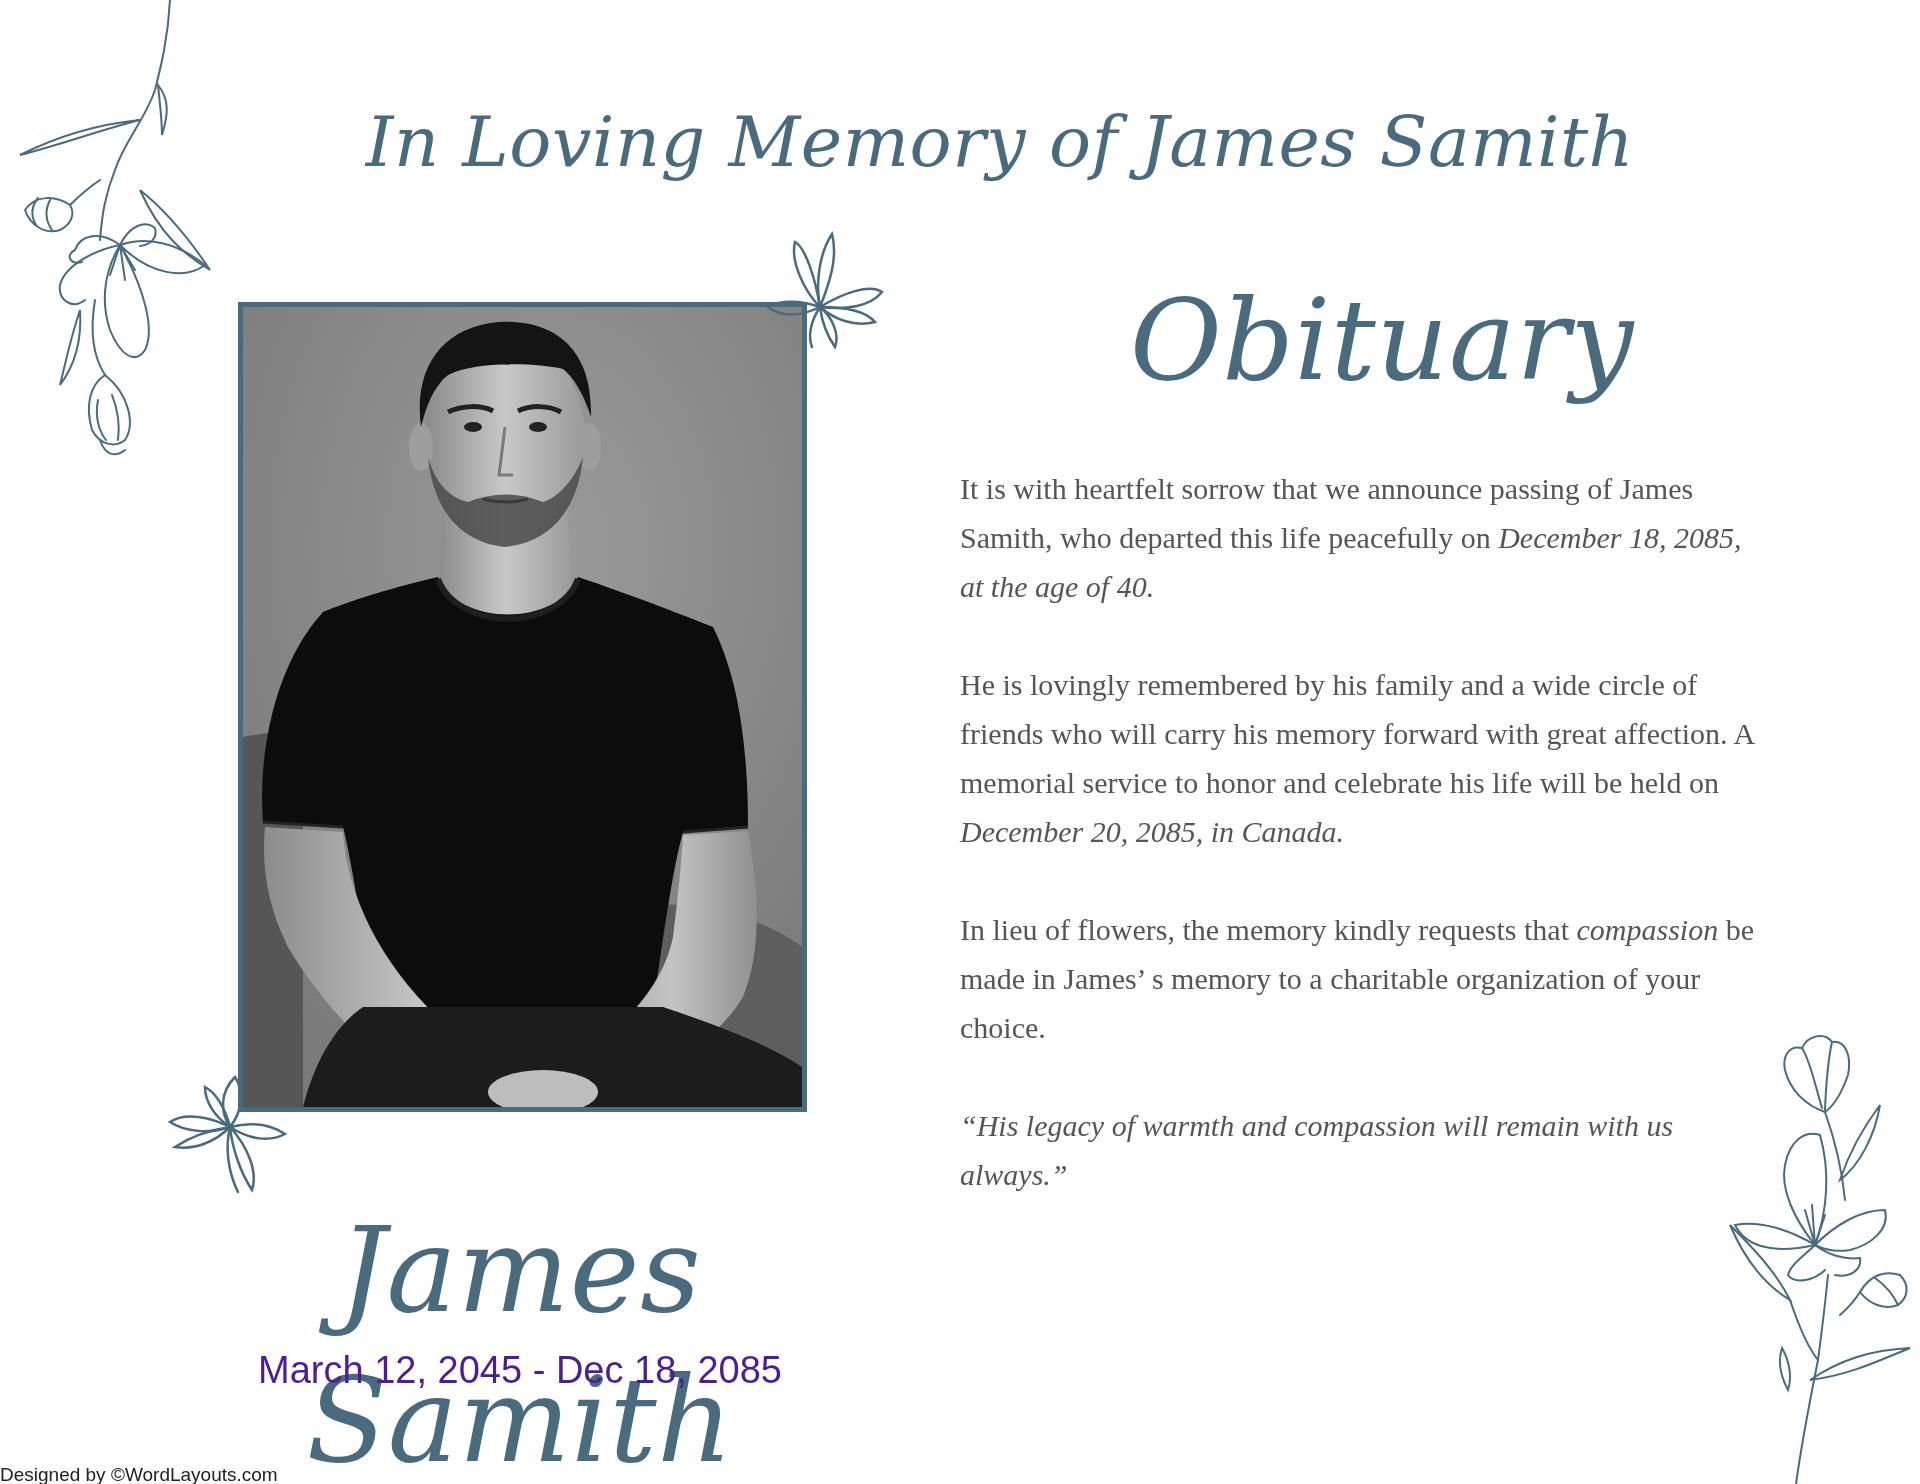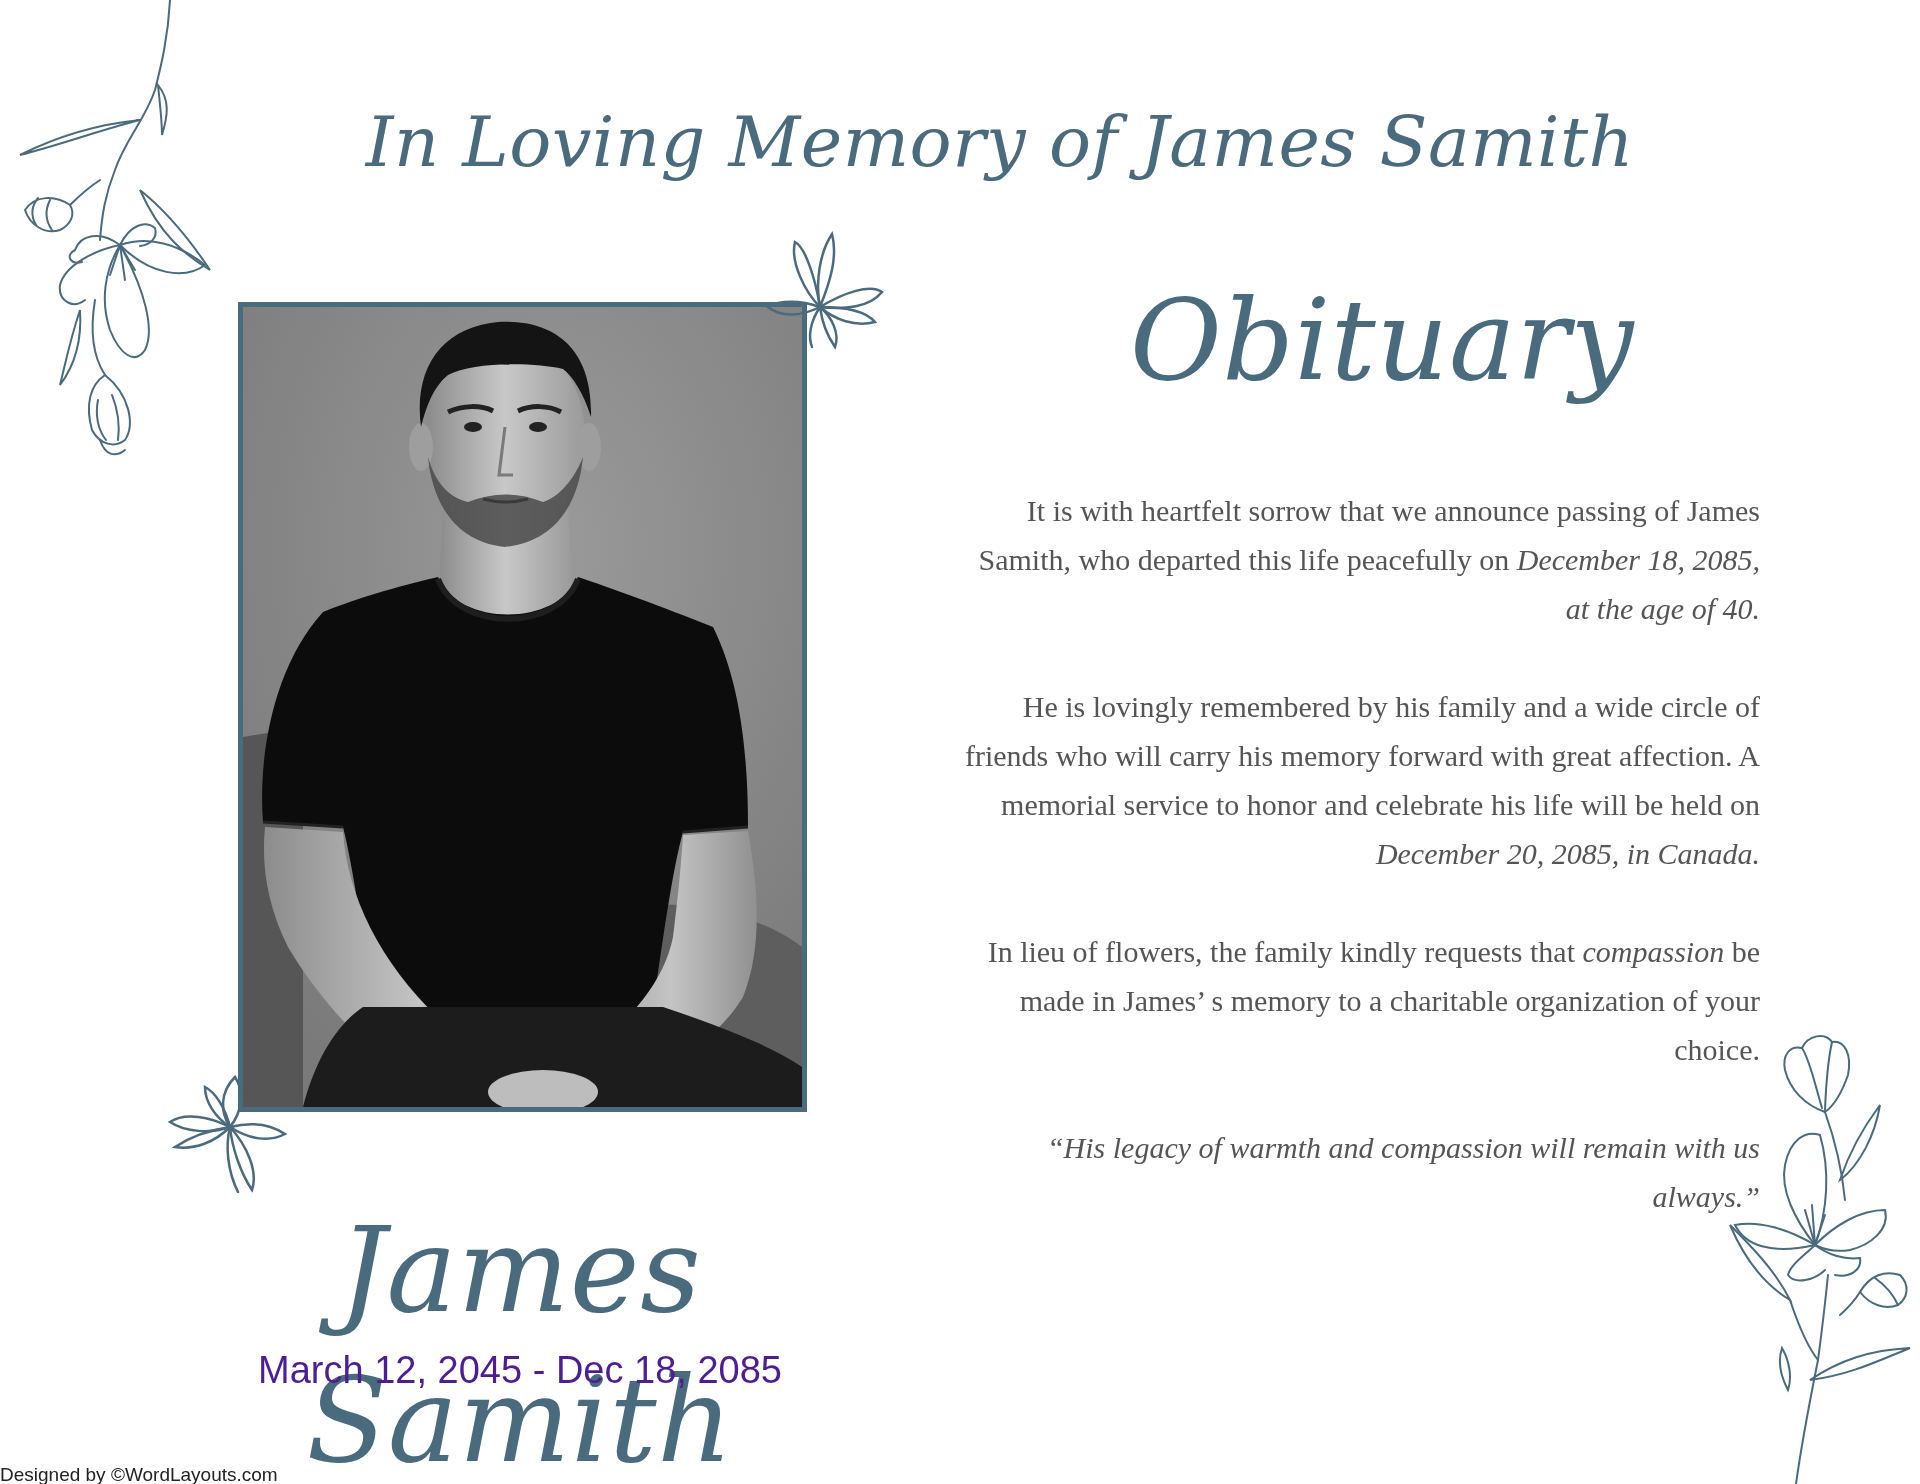--- a/index.html
+++ b/index.html
@@ -43,26 +43,25 @@
       text-align: right;
       font-size: 112px;
       line-height: 140px;
     }
 
     #obit-body {
       position: absolute;
       left: 960px;
       width: 800px;
       top: 464px;
-      text-align: right;
+      text-align: left;
       font-family: "Liberation Serif", serif;
       font-size: 30px;
       line-height: 49px;
       color: #555555;
-      margin-top: 22px;
     }
     #obit-body p {
       margin: 0 0 49px 0;
     }
     #obit-body em { font-style: italic; }
 
     #photo-frame {
       position: absolute;
       left: 238px;
       top: 302px;
@@ -242,21 +241,21 @@
 <div id="obit-body">
   <p>
     <span>It is with heartfelt sorrow that we announce passing of James Samith, who departed this life peacefully on</span>
     <em>December 18, 2085, at the age of 40.</em>
   </p>
   <p>
     <span>He is lovingly remembered by his family and a wide circle of friends who will carry his memory forward with great affection. A memorial service to honor and celebrate his life will be held on</span>
     <em>December 20, 2085, in Canada.</em>
   </p>
   <p>
-    <span>In lieu of flowers, the family kindly requests that</span>
+    <span>In lieu of flowers, the memory kindly requests that</span>
     <em>compassion</em>
     <span>be made in James’ s memory to a charitable organization of your choice.</span>
   </p>
   <p>
     <em>“His legacy of warmth and compassion will remain with us always.”</em>
   </p>
 </div>
 
 <div id="name-script" class="script">James Samith</div>
 

